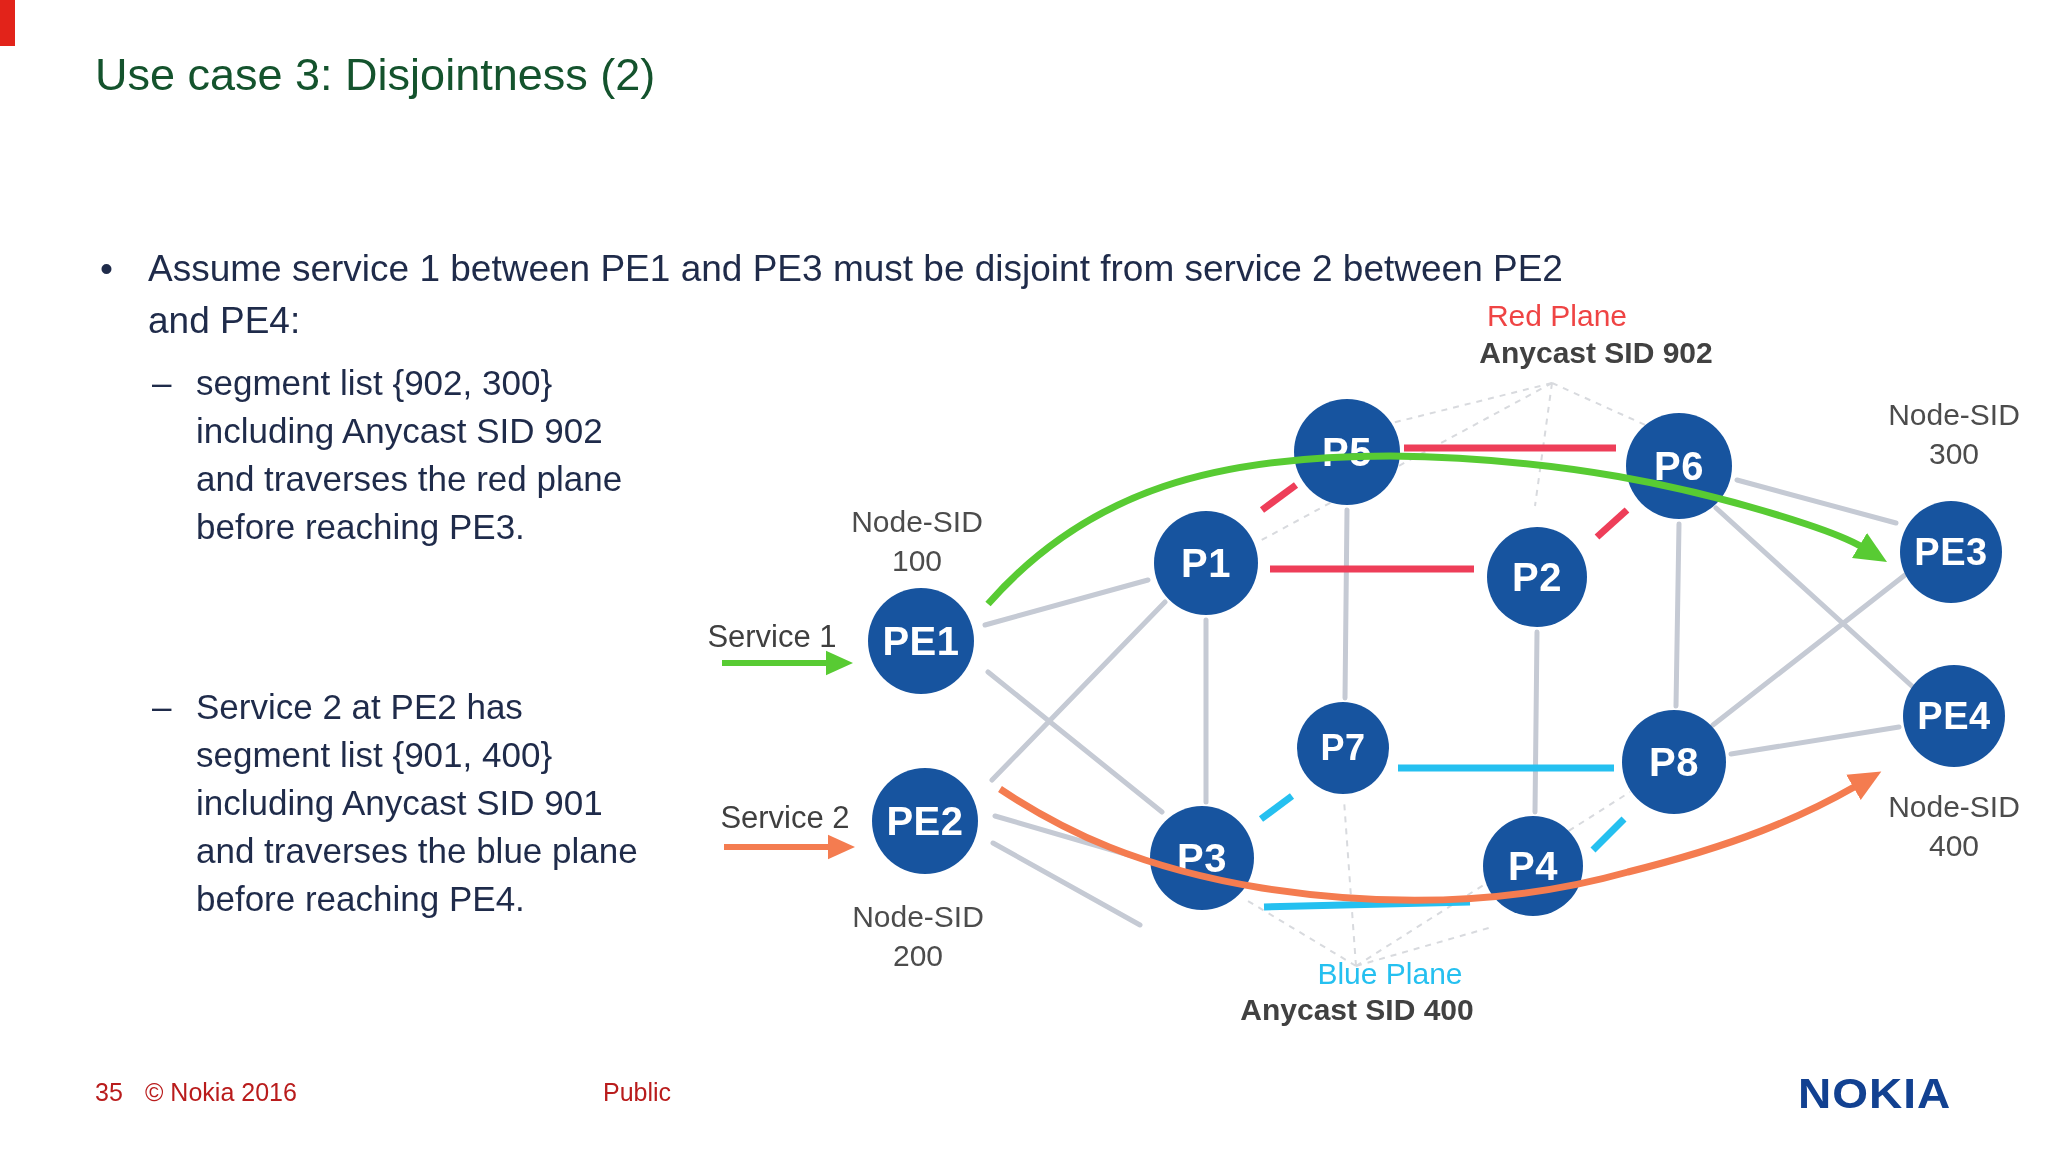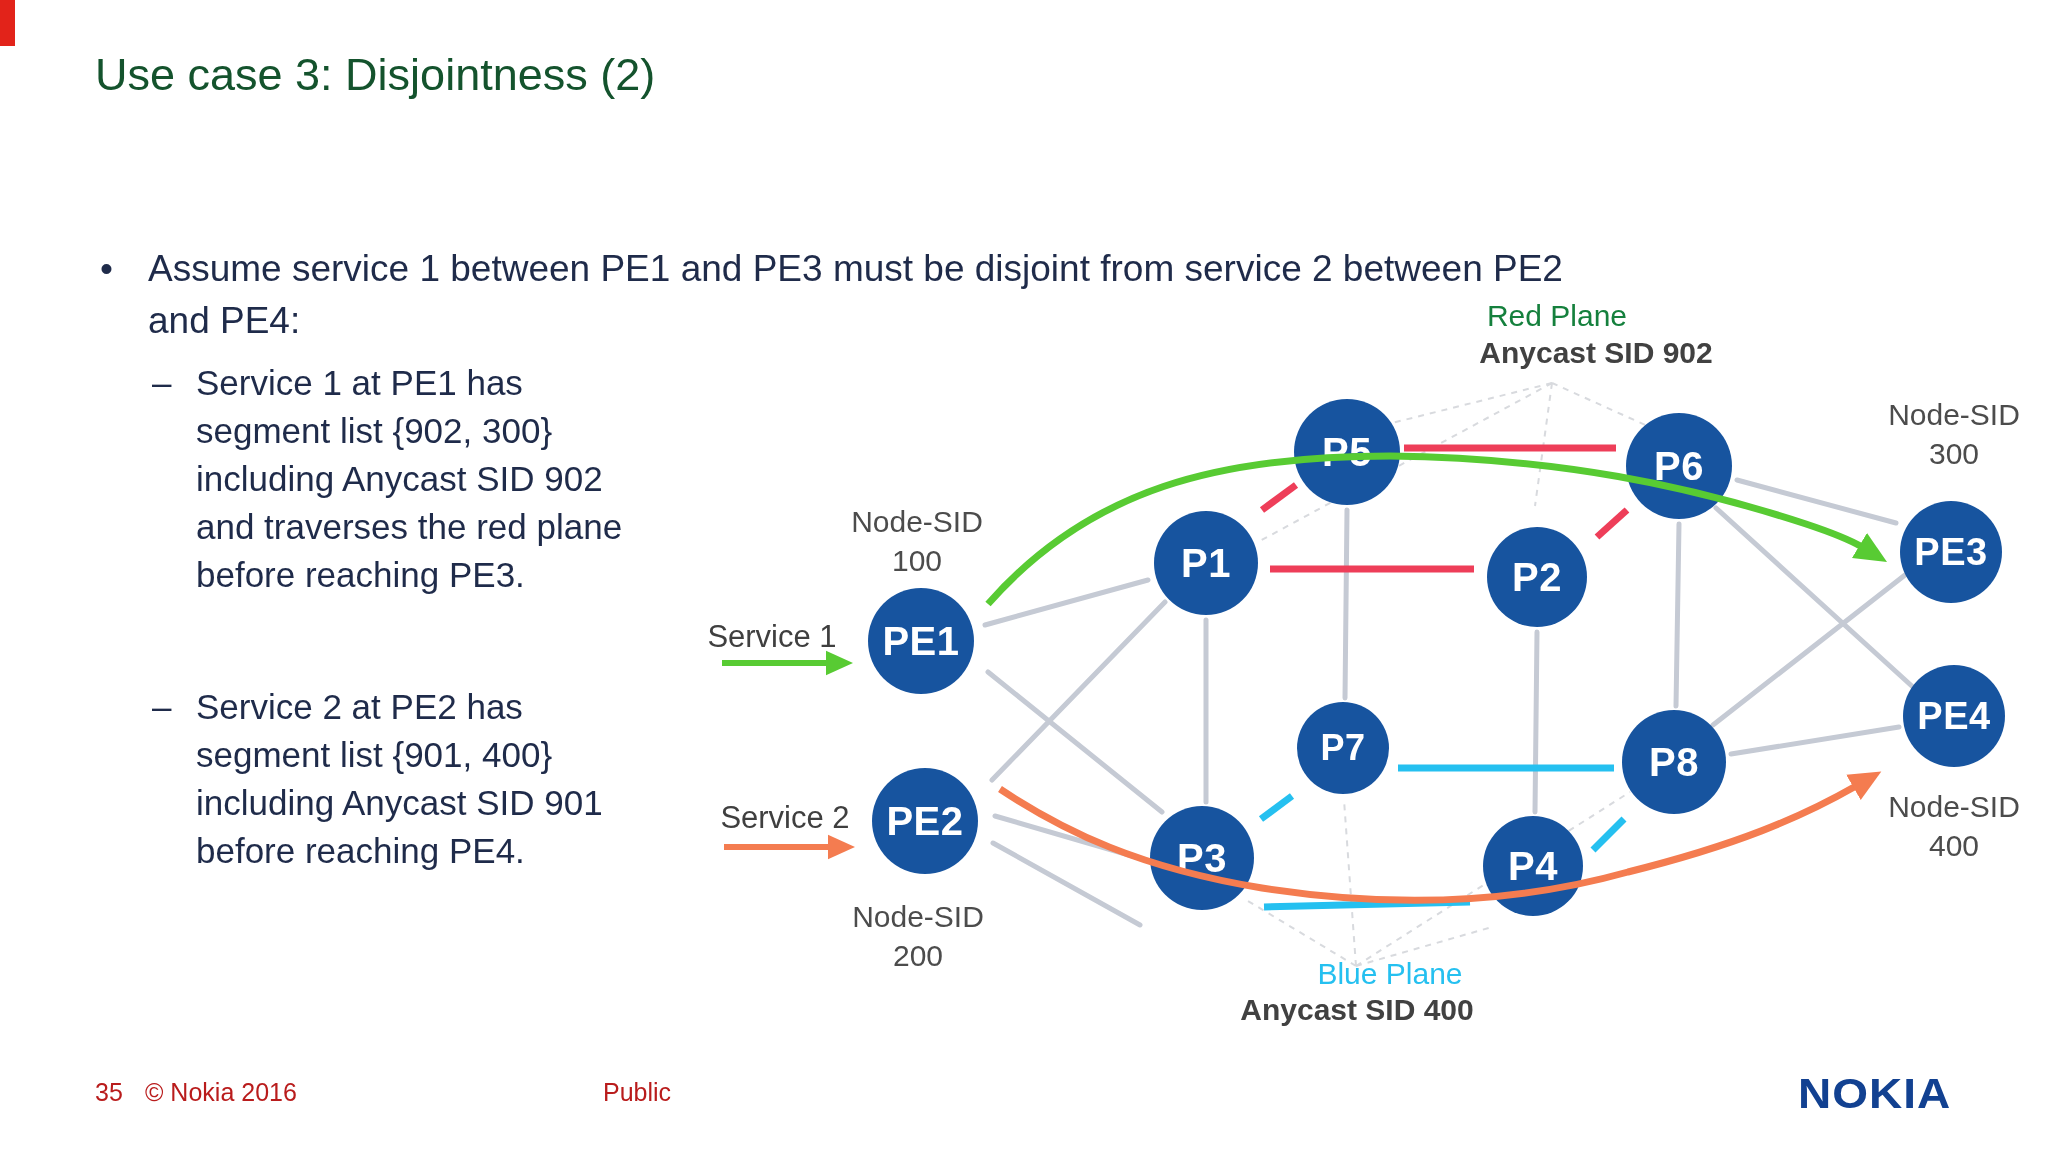--- a/index.html
+++ b/index.html
@@ -17,21 +17,21 @@
   .b-sub .lines{margin-left:44px;}
   .b-sub1{left:152px;top:359px;}
   .b-sub2{left:152px;top:683px;}
   svg.layer{position:absolute;left:0;top:0;}
   .node{position:absolute;border-radius:50%;background:#17549f;color:#ffffff;
         display:flex;align-items:center;justify-content:center;
         font-weight:bold;font-size:40px;letter-spacing:0.5px;}
   .dlabel{position:absolute;transform:translate(-50%,-50%);text-align:center;
           font-size:30px;color:#4c4c4c;line-height:39px;white-space:nowrap;}
   .dlabel.svc{font-size:31px;color:#3f3f3f;}
-  .dlabel.red-txt{color:#15803d;}
+  .dlabel.red-txt{color:#ef4444;}
   .dlabel.blue-txt{color:#25c0f0;margin-left:32px;}
   .dlabel.anycast{font-weight:bold;color:#414141;}
   .footer{position:absolute;top:1078px;font-size:25px;color:#b91c1c;}
   .nokia-logo{position:absolute;left:1798px;top:1066px;font-size:46px;font-weight:900;
               color:#124191;letter-spacing:1px;transform:scaleY(0.92);}
 </style>
 </head>
 <body>
 
 <div>
@@ -44,34 +44,34 @@
     <span class="marker">•</span>
     <div class="lines">
       <div>Assume service 1 between PE1 and PE3 must be disjoint from service 2 between PE2</div>
       <div>and PE4:</div>
     </div>
   </div>
 
   <div class="bullet b-sub b-sub1">
     <span class="marker">–</span>
     <div class="lines">
-      <div>Service 1 at PE1 has</div>
       <div>segment list {902, 300}</div>
       <div>including Anycast SID 902</div>
       <div>and traverses the red plane</div>
       <div>before reaching PE3.</div>
     </div>
   </div>
 
   <div class="bullet b-sub b-sub2">
     <span class="marker">–</span>
     <div class="lines">
       <div>Service 2 at PE2 has</div>
       <div>segment list {901, 400}</div>
       <div>including Anycast SID 901</div>
+      <div>and traverses the blue plane</div>
       <div>before reaching PE4.</div>
     </div>
   </div>
 
   <svg class="layer" width="2048" height="1152">
 
     <g stroke="#d8dade" stroke-width="2" stroke-dasharray="6 6">
       <line x1="1552" y1="383" x2="1258" y2="542"></line>
       <line x1="1552" y1="383" x2="1372" y2="428"></line>
       <line x1="1552" y1="383" x2="1535" y2="506"></line>

